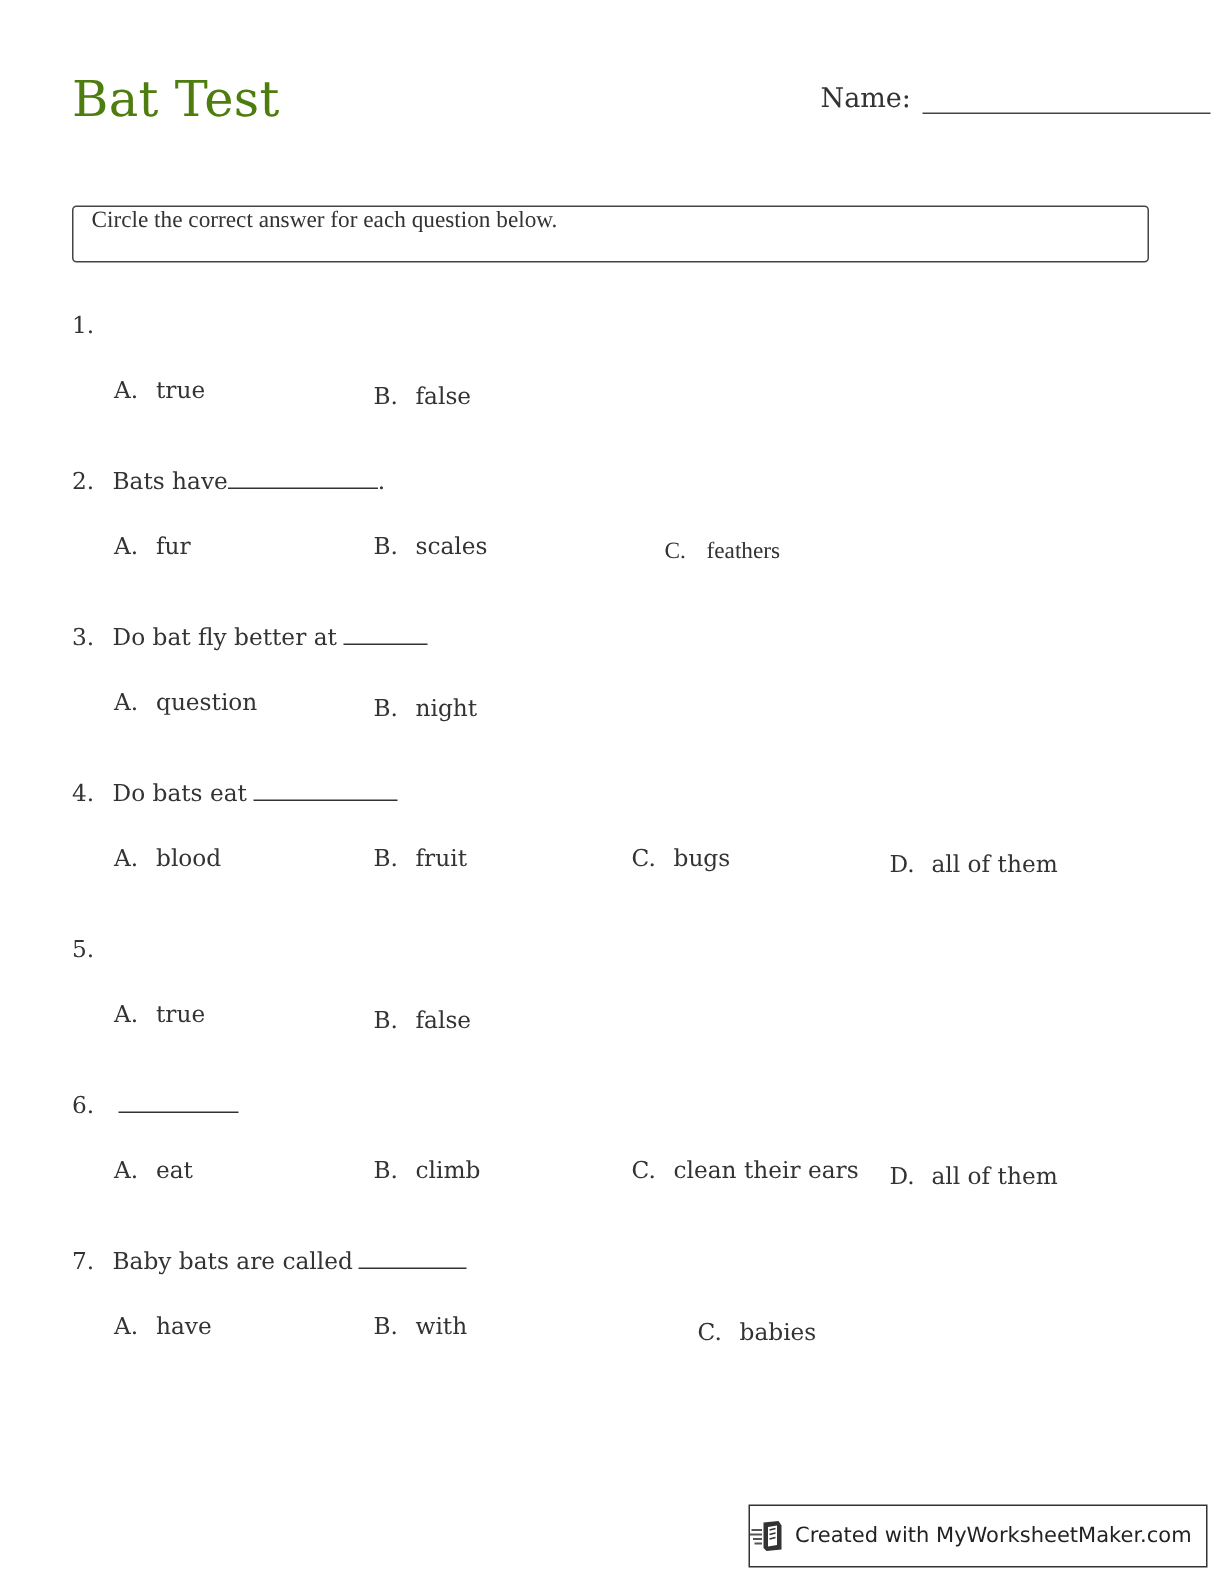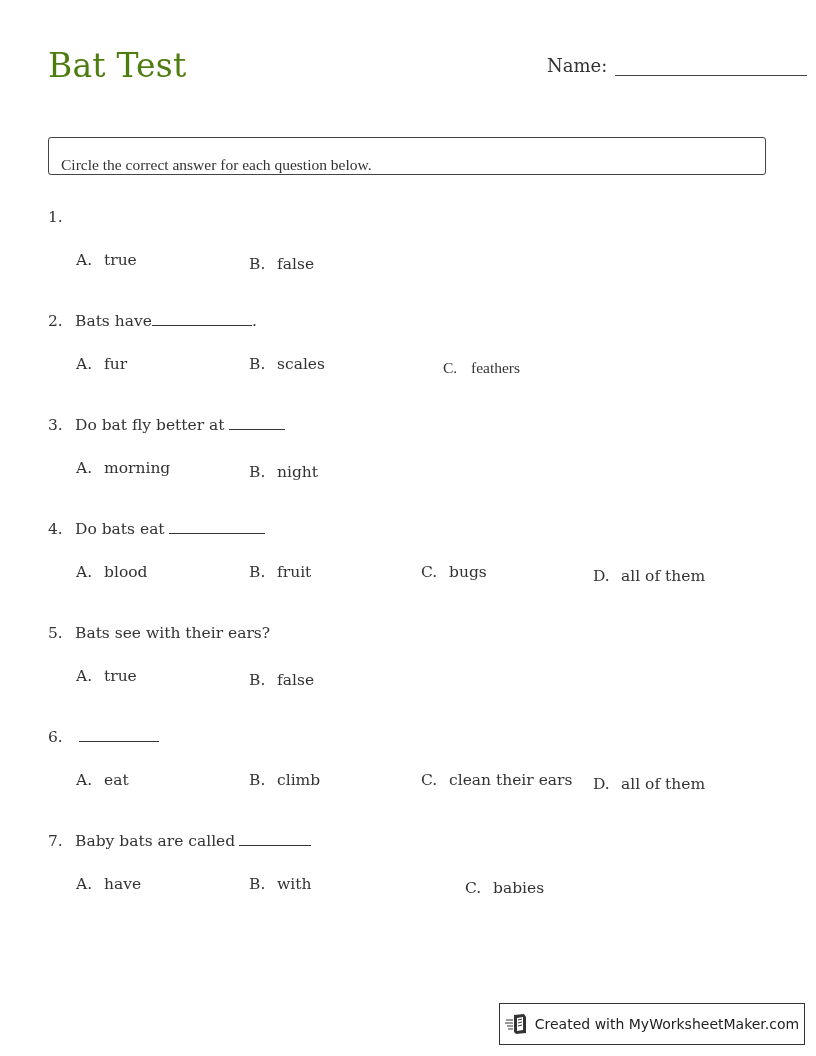--- a/index.html
+++ b/index.html
@@ -17,38 +17,38 @@
     position: absolute; left: 511px; top: 51px;
     display: flex; align-items: flex-end; margin-left: 36px;
   }
   .name-label { font-size: 18px; color: #333; }
   .name-line {
     width: 192px; border-bottom: 1.5px solid #444; margin-left: 8px; height: 24px;
   }
   .instructions {
     position: absolute; left: 48px; top: 137px; width: 718px; height: 38px;
     border: 1.5px solid #444; border-radius: 3px; box-sizing: border-box;
-    padding-left: 12px; display: flex; align-items: flex-end;
+    padding-left: 12px; display: flex; align-items: flex-start;
     font-size: 15.5px; color: #333;
     font-family: "Liberation Serif", serif;
   }
   .question {
     position: absolute; left: 48px; width: 740px;
   }
   .q-line { display: flex; align-items: baseline; font-size: 15.5px; color: #333; }
   .q-num { width: 27px; }
   .blank { display: inline-block; border-bottom: 1px solid #333; height: 1px; vertical-align: baseline; margin-left: 4px; }
   .opt {
     position: absolute; font-size: 15.5px; color: #333; white-space: nowrap;
   }
   .opt .letter { display: inline-block; width: 28px; }
   .footer {
     position: absolute; left: 499px; top: 1003px; width: 306px; height: 42px;
     border: 1.5px solid #333; box-sizing: border-box;
-    display: flex; align-items: center; justify-content: center;
+    display: flex; align-items: center; 
     font-family: "DejaVu Sans", sans-serif; font-size: 14px; color: #222;
   }
   .footer svg { margin-right: 6px; }
 </style>
 </head>
 <body>
 
 <div class="title">Bat Test</div>
 
 <div class="name-wrap">
@@ -80,39 +80,38 @@
 <div class="opt" style="left:249px;top:355px;"><span class="letter">B.</span><span>scales</span></div>
 <div class="opt" style="left:443px;top:359px;font-family:Liberation Serif, serif;"><span class="letter">C.</span><span>feathers</span></div>
 
 <div class="question" style="top:416px;">
   <div class="q-line">
     <span class="q-num">3.</span>
     <span>Do bat fly better at</span>
     <span class="blank" style="width:56px;"></span>
   </div>
 </div>
-<div class="opt" style="left:76px;top:459px;"><span class="letter">A.</span><span>morning</span></div>
+<div class="opt" style="left:76px;top:459px;"><span class="letter">A.</span><span>question</span></div>
 <div class="opt" style="left:249px;top:463px;"><span class="letter">B.</span><span>night</span></div>
 
 <div class="question" style="top:520px;">
   <div class="q-line">
     <span class="q-num">4.</span>
     <span>Do bats eat</span>
     <span class="blank" style="width:96px;"></span>
   </div>
 </div>
 <div class="opt" style="left:76px;top:563px;"><span class="letter">A.</span><span>blood</span></div>
 <div class="opt" style="left:249px;top:563px;"><span class="letter">B.</span><span>fruit</span></div>
 <div class="opt" style="left:421px;top:563px;"><span class="letter">C.</span><span>bugs</span></div>
 <div class="opt" style="left:593px;top:567px;"><span class="letter">D.</span><span>all of them</span></div>
 
 <div class="question" style="top:624px;">
   <div class="q-line">
     <span class="q-num">5.</span>
-    <span>Bats see with their ears?</span>
   </div>
 </div>
 <div class="opt" style="left:76px;top:667px;"><span class="letter">A.</span><span>true</span></div>
 <div class="opt" style="left:249px;top:671px;"><span class="letter">B.</span><span>false</span></div>
 
 <div class="question" style="top:728px;">
   <div class="q-line">
     <span class="q-num">6.</span>
     <span class="blank" style="width:80px;"></span>
   </div>

